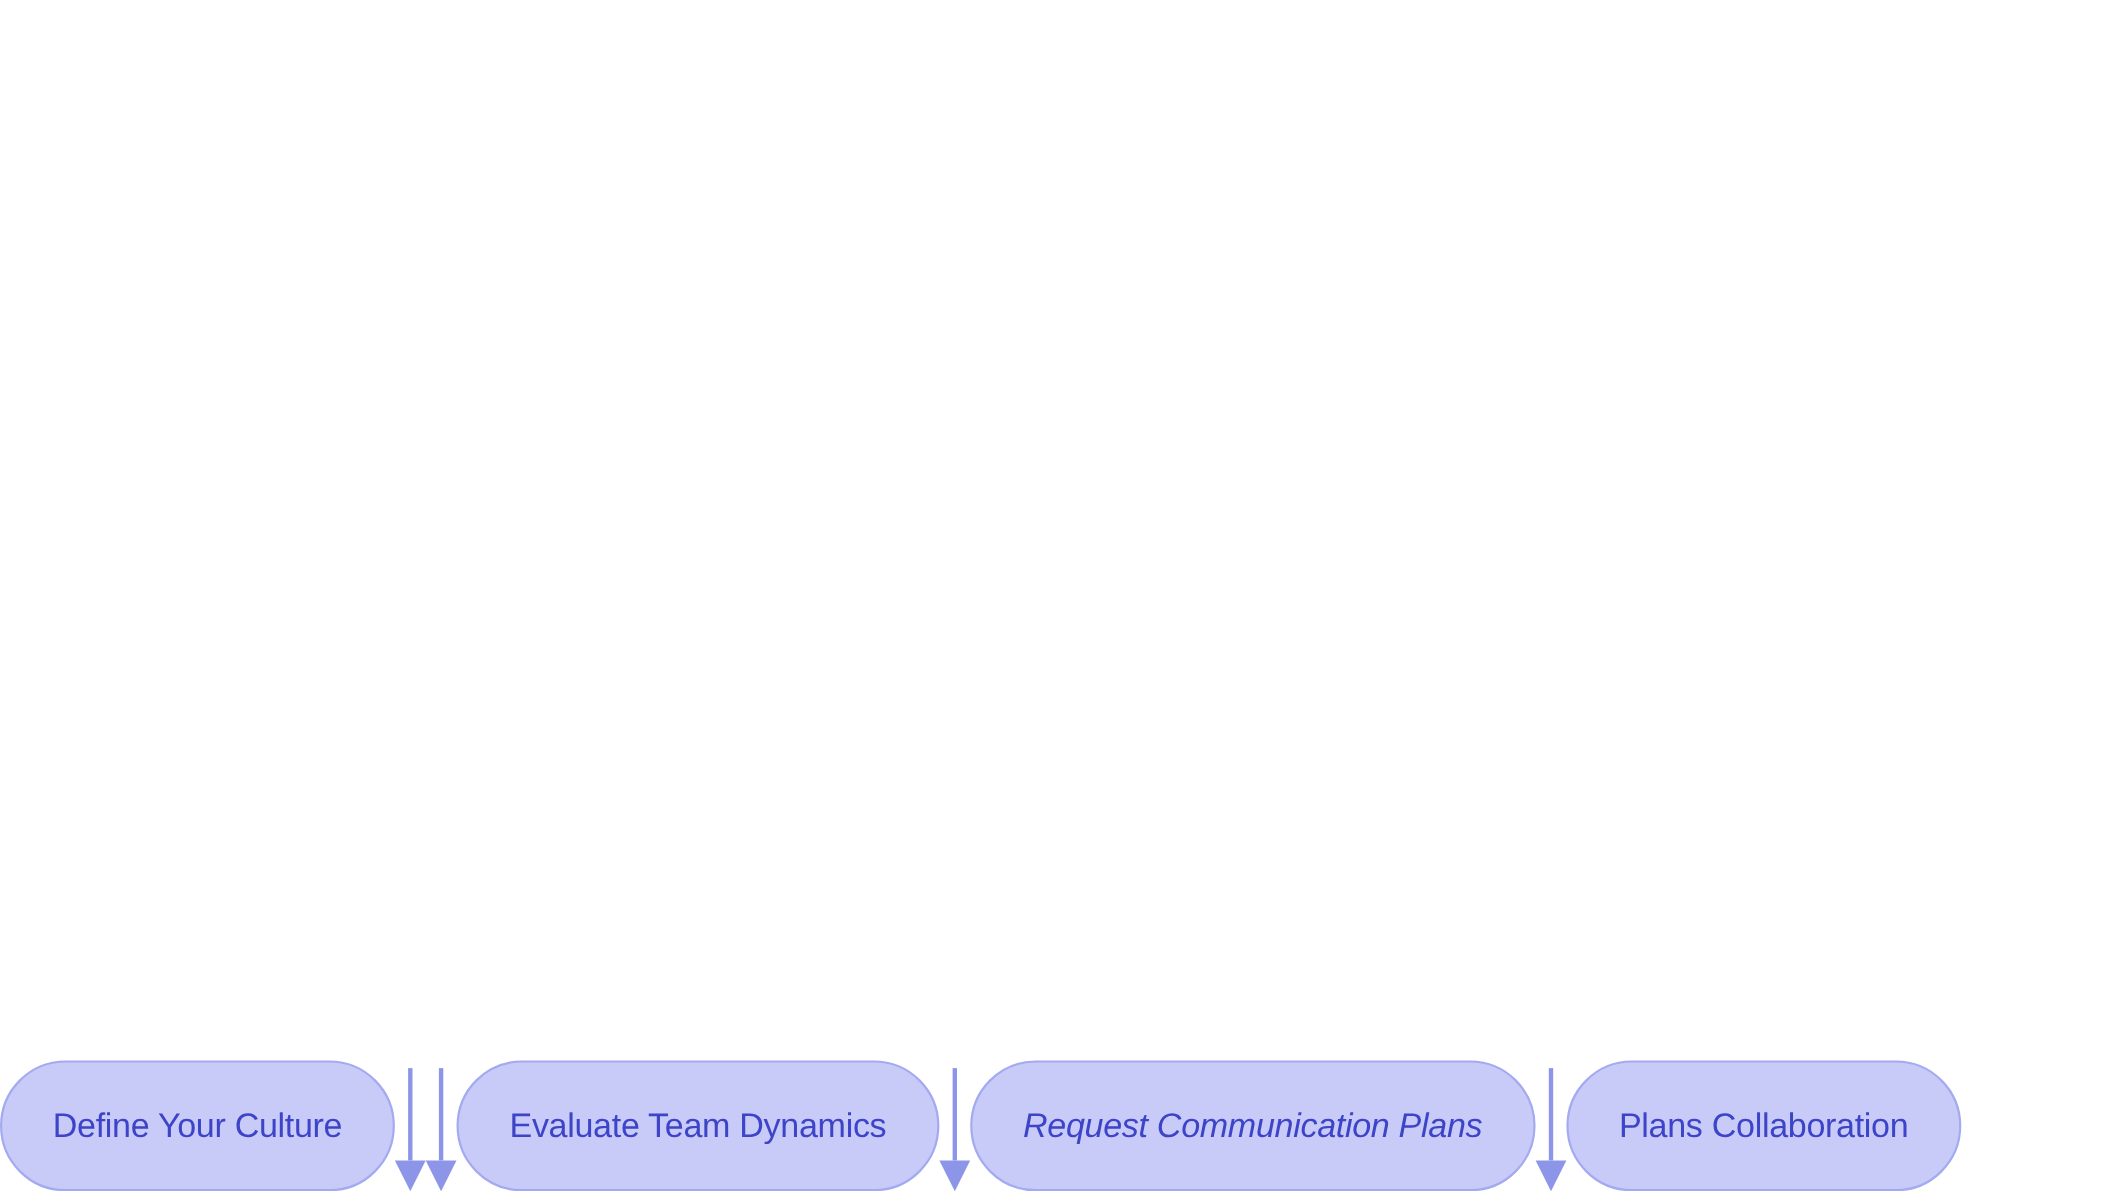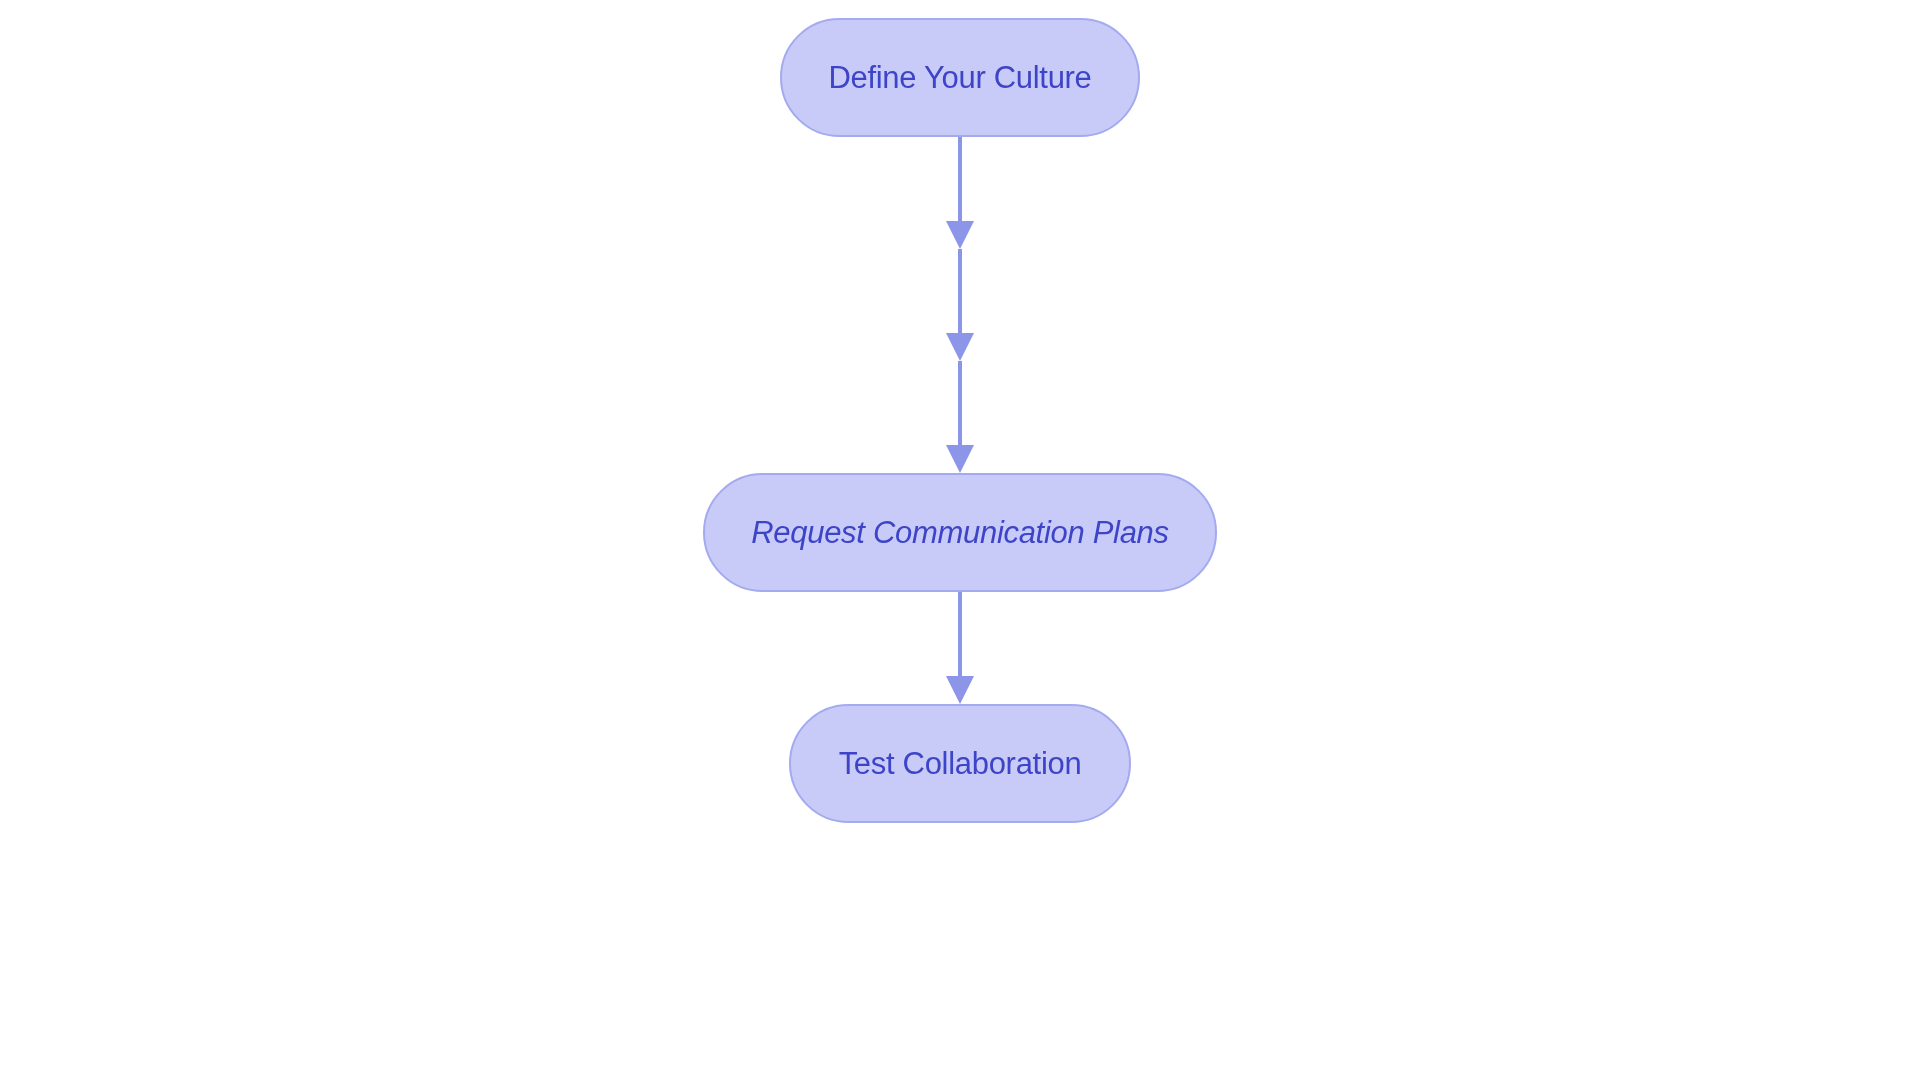--- a/index.html
+++ b/index.html
@@ -14,22 +14,22 @@
     width: 1920px;
     height: 1083px;
     background: var(--background);
     font-family: "Liberation Sans", sans-serif;
     overflow: hidden;
   }
   .canvas {
     width: 1920px;
     height: 1083px;
     display: flex;
-    flex-direction: column;
-    align-items: center;
+    flex-direction: row;
+    align-items: flex-end;
     padding-top: 18px;
   }
   .node {
     height: 119px;
     border-radius: 60px;
     background: var(--node-fill);
     border: 2px solid var(--node-border);
     color: var(--node-text);
     display: flex;
     align-items: center;
@@ -79,32 +79,35 @@
     <div class="shaft"></div>
     <div class="head"></div>
   </div>
 
 
   <div class="connector">
     <div class="shaft"></div>
     <div class="head"></div>
   </div>
 
+  <div class="node node-3">
+    <span>Evaluate Team Dynamics</span>
+  </div>
 
   <div class="connector">
     <div class="shaft"></div>
     <div class="head"></div>
   </div>
 
   <div class="node node-4">
     <span>Request Communication Plans</span>
   </div>
 
   <div class="connector">
     <div class="shaft"></div>
     <div class="head"></div>
   </div>
 
   <div class="node node-5">
-    <span>Test Collaboration</span>
+    <span>Plans Collaboration</span>
   </div>
 
 </div>
 
 </body></html>

